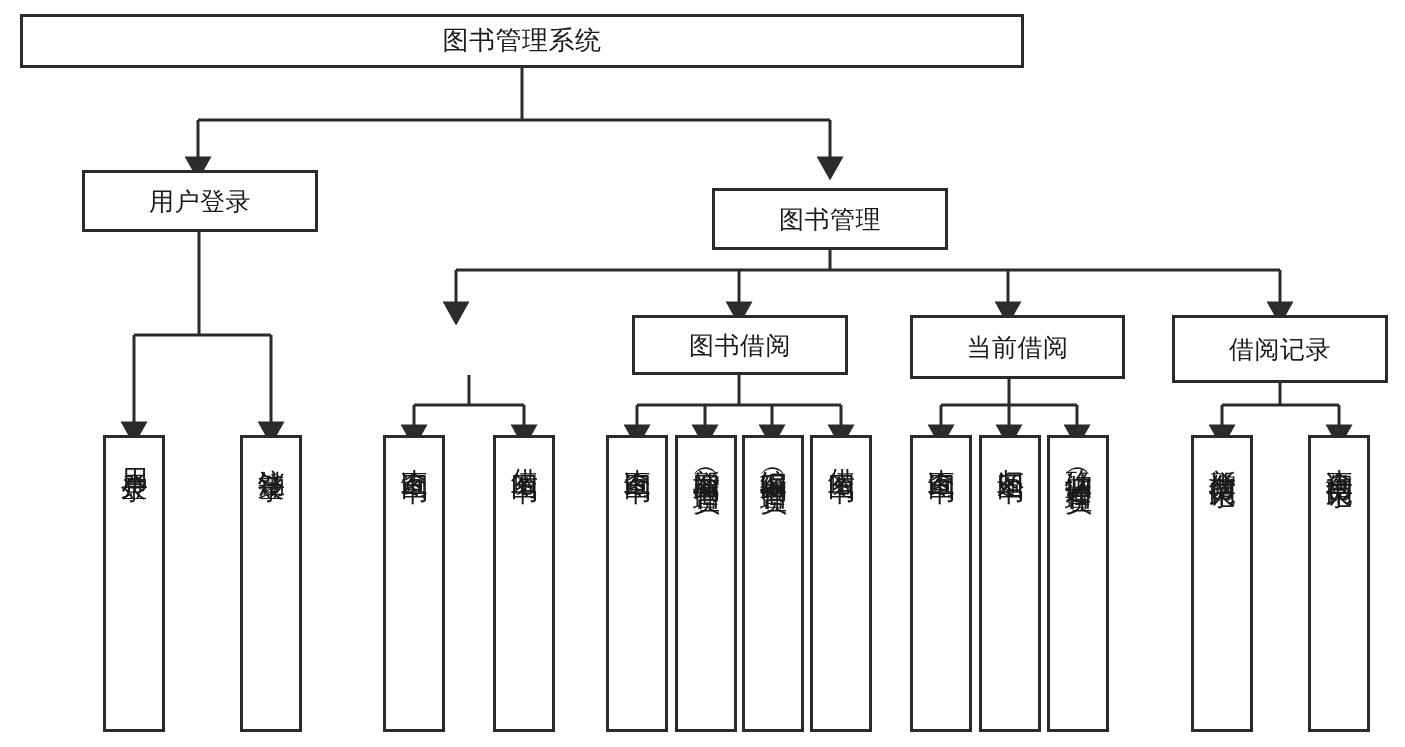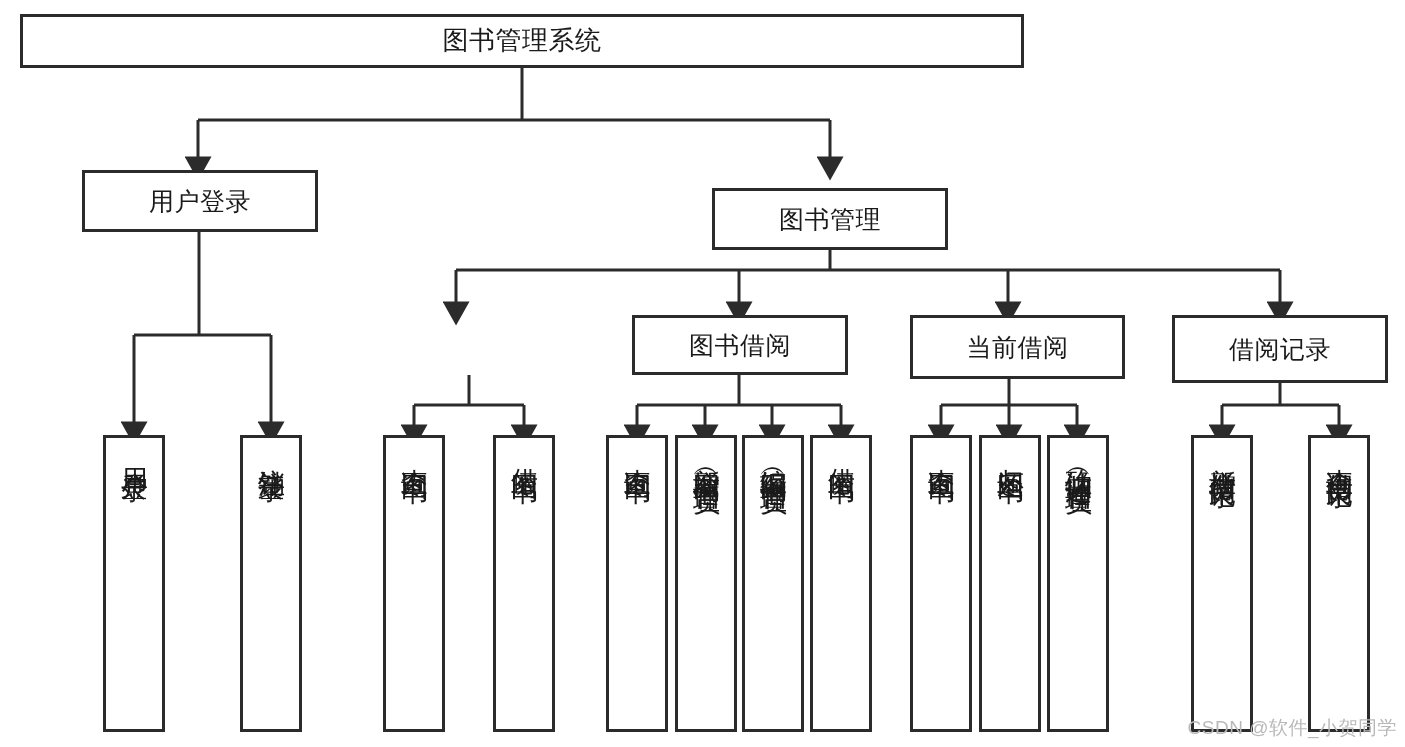--- a/index.html
+++ b/index.html
@@ -190,15 +190,14 @@
     <span class="lbl">确认归还（管理员）</span>
   </div>
 
   <div class="node vert" style="left:1191px; top:435px; width:62px; height:297px;">
     <span class="lbl">新增借阅记录</span>
   </div>
   <div class="node vert" style="left:1308px; top:435px; width:62px; height:297px;">
     <span class="lbl">查询借阅记录</span>
   </div>
 
-  <div class="watermark">CSDN @软件_小贺同学</div>
 
 </div>
 
 </body></html>

